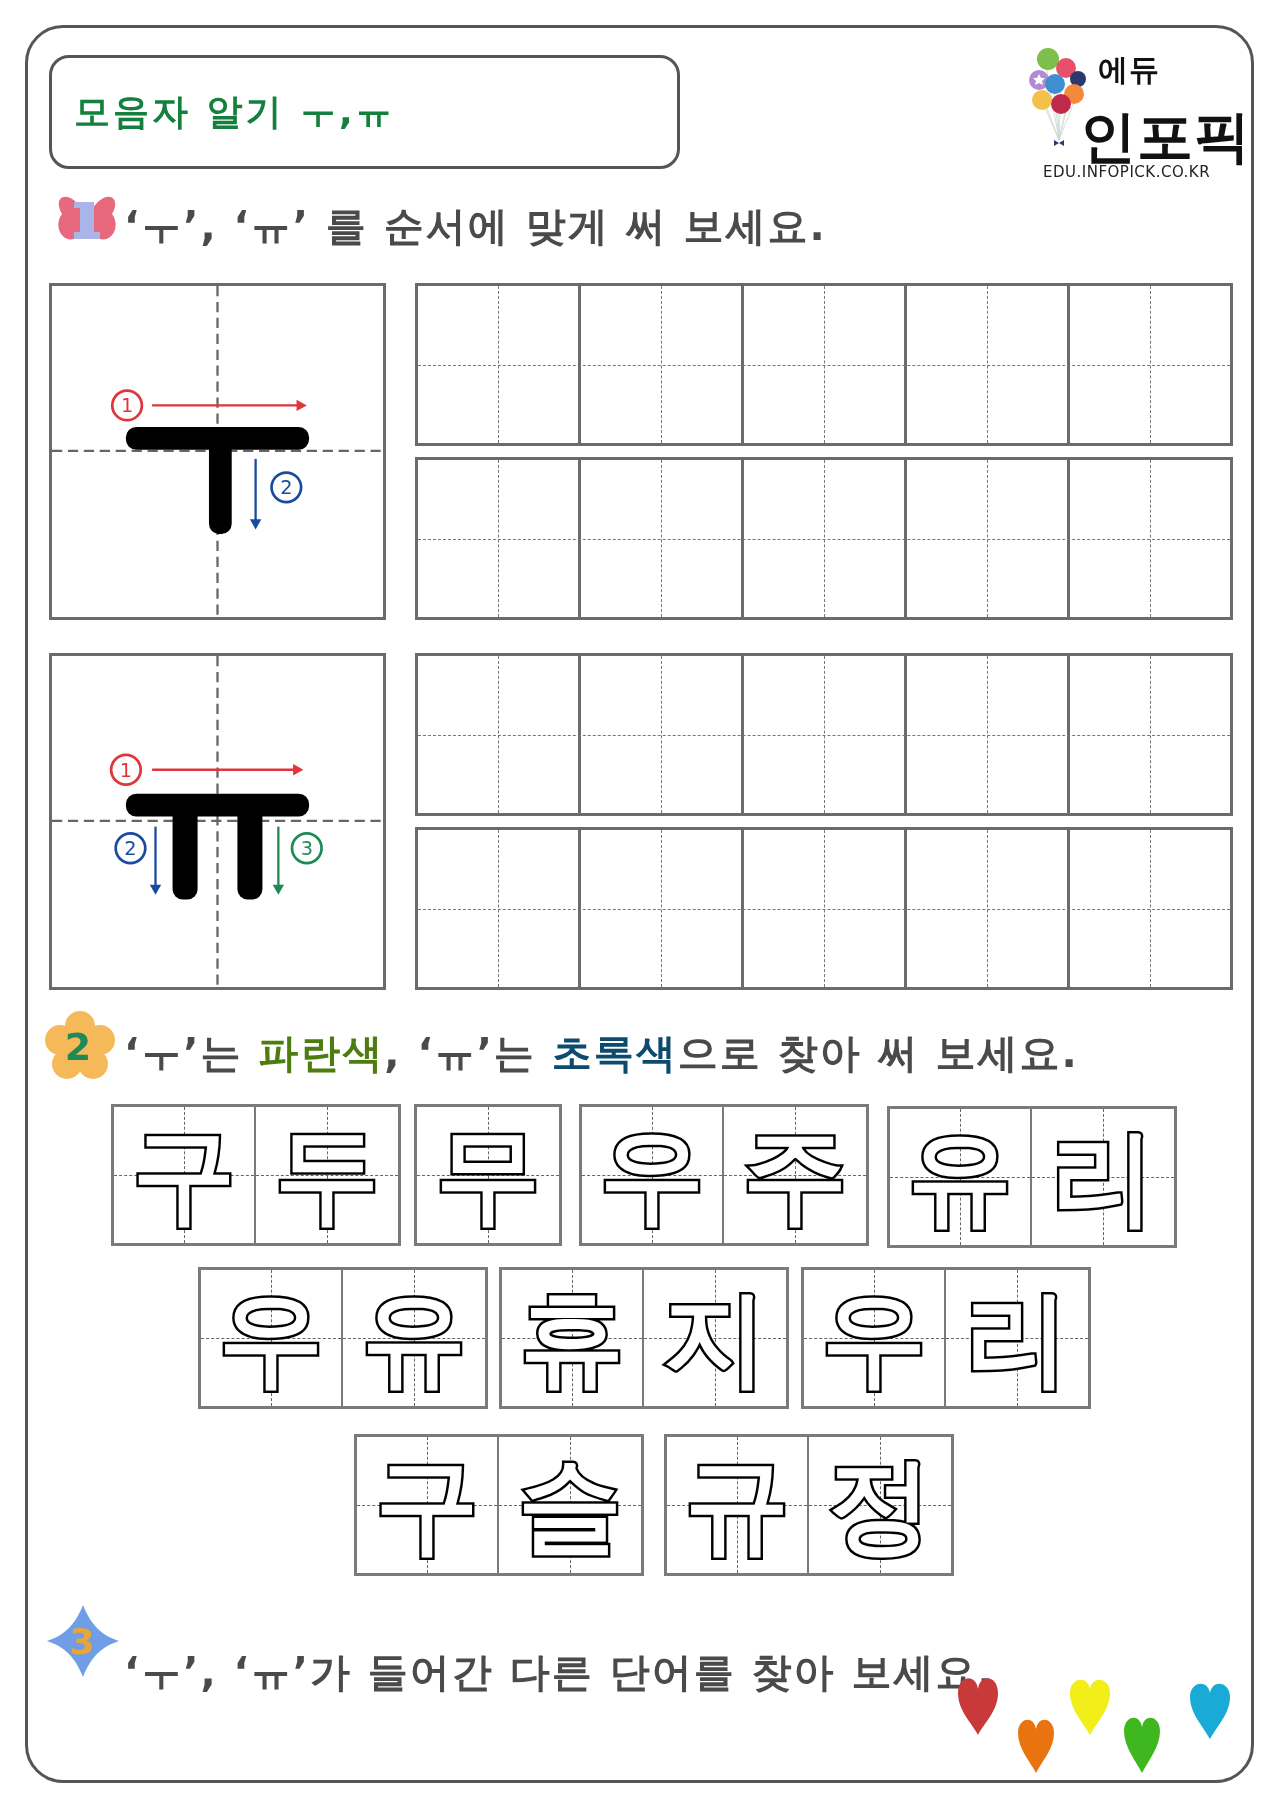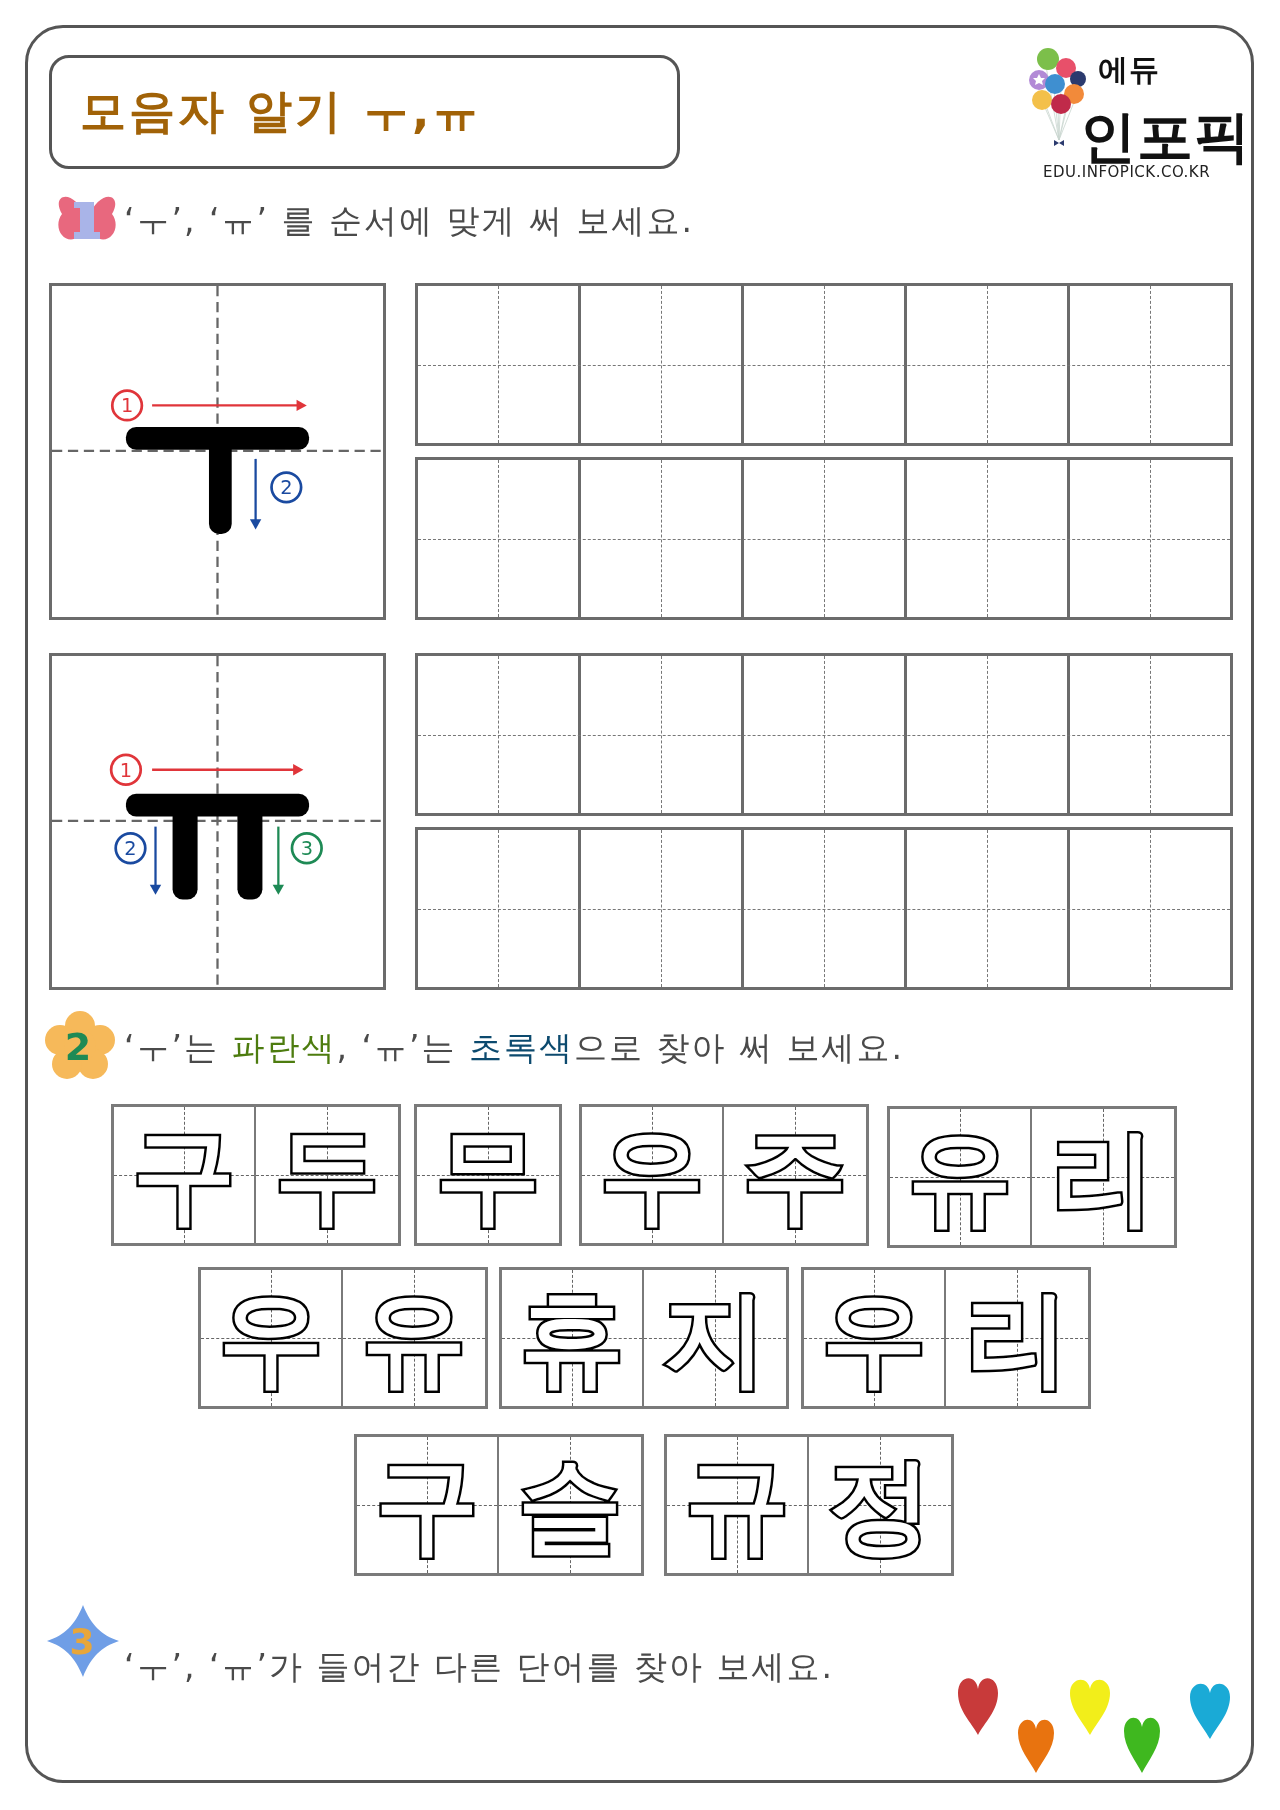--- a/index.html
+++ b/index.html
@@ -6,25 +6,25 @@
   body { width:1280px; height:1810px; position:relative; overflow:hidden;
          font-family:"DejaVu Sans", "Liberation Sans", sans-serif; color:#444; }
   .abs { position:absolute; }
   .frame { left:25px; top:25px; width:1229px; height:1758px; border:3px solid #555;
            border-radius:38px; box-sizing:border-box; }
   .title-box { left:49px; top:55px; width:631px; height:114px; border:3px solid #555;
                border-radius:20px; box-sizing:border-box; display:flex; align-items:center; }
   .title-subject { width:213px; height:100%; border-right:2px solid #555; display:flex;
                    align-items:center; justify-content:center; font-size:58px; font-weight:bold;
                    color:#4a4a4a; letter-spacing:14px; box-sizing:border-box; }
-  .title-topic { padding-left:28px; font-size:46px; font-weight:bold; color:#a16207; letter-spacing:3px; }
+  .title-topic { padding-left:22px; font-size:36px; font-weight:bold; color:#15803d; letter-spacing:3px; }
   .logo-text1 { left:1098px; top:50px; font-size:30px; font-weight:bold; color:#111; letter-spacing:1px; }
   .logo-text2 { left:1080px; top:100px; font-size:56px; font-weight:bold; color:#111; letter-spacing:1px; }
   .logo-url { left:1043px; top:163px; font-size:15px; font-weight:normal; color:#222; letter-spacing:0.5px; }
-  .sec-title { font-size:33px; font-weight:normal; color:#4a4a4a; letter-spacing:2px; white-space:nowrap;text-align:right; }
+  .sec-title { font-size:40px; font-weight:bold; color:#4a4a4a; letter-spacing:2px; white-space:nowrap;text-align:right; }
   .blue { color:#4d7c0f; }
   .green { color:#0c4a6e; }
   .model-box { width:337px; height:337px; border:3px solid #6b6b6b; box-sizing:border-box; background:#fff; }
   .grid-row { width:818px; height:163px; border:3px solid #6b6b6b; box-sizing:border-box; display:flex; position:absolute; }
   .grid-cell { flex:1; height:100%; border-right:3px solid #6b6b6b; position:relative; box-sizing:border-box; }
   .grid-cell:last-child { border-right:none; }
   .grid-cell::before { content:""; position:absolute; left:50%; top:0; bottom:0; border-left:1.5px dashed #777; }
   .grid-row::after { content:""; position:absolute; left:0; right:0; top:50%; border-top:1.5px dashed #777; }
   .word-box { position:absolute; height:142px; border:3px solid #7a7a7a; box-sizing:border-box; display:flex; background:#fff; }
   .word-cell { width:142px; height:100%; border-right:2px solid #7a7a7a; position:relative; box-sizing:border-box;

